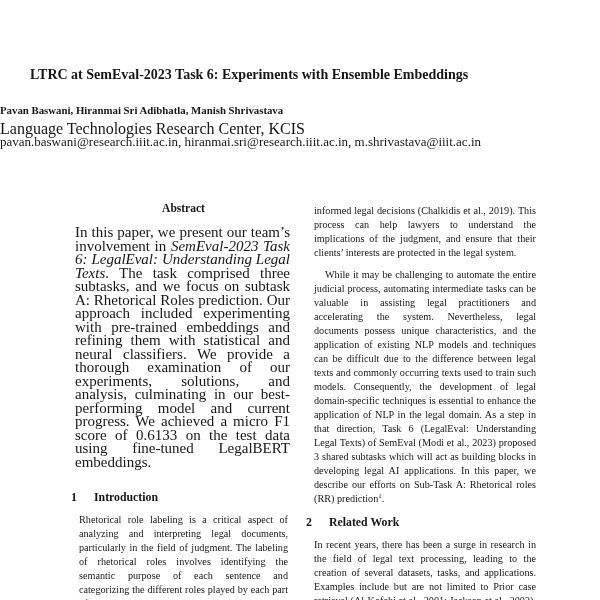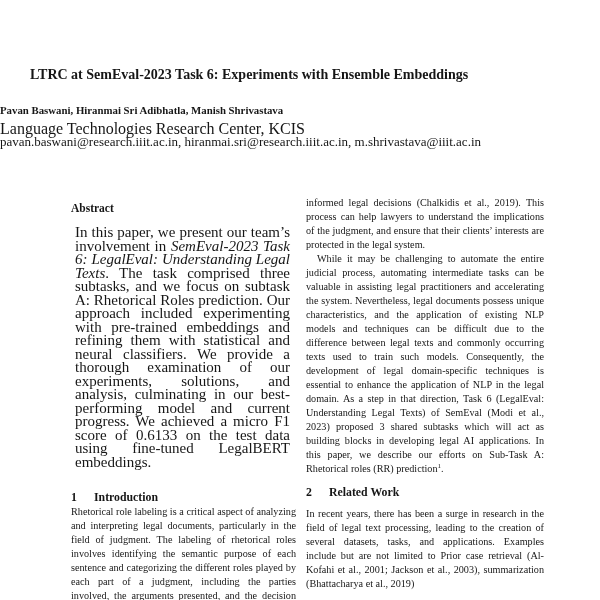--- a/index.html
+++ b/index.html
@@ -56,20 +56,21 @@
     width: 225px;
   }
   .col-right {
     position: absolute;
     left: 306px;
     top: 196px;
     width: 238px;
   }
 
   .abstract-head {
+    text-align: center;
     font-weight: bold;
     font-size: 11.5px;
     margin: 0 0 11px 0;
     line-height: 13px;
   }
   .abstract-body {
     margin: 0 6px 0 4px;
     font-size: 15px;
     line-height: 13.5px;
     text-align: justify;
@@ -86,21 +87,21 @@
     min-width: 16px;
     margin-right: 7px;
   }
   .sec-head-intro   { margin-top: 21px; }
   .sec-head-related { margin-top: 9px;  margin-bottom: 7px; }
 
   .body-p {
     font-size: 10.2px;
     line-height: 14px;
     text-align: justify;
-    margin: 0;
+    margin: 8px;
   }
   .indent { text-indent: 11px; }
 
   sup.fnmark {
     font-size: 7px;
     line-height: 0;
     vertical-align: super;
   }
 </style>
 </head>

